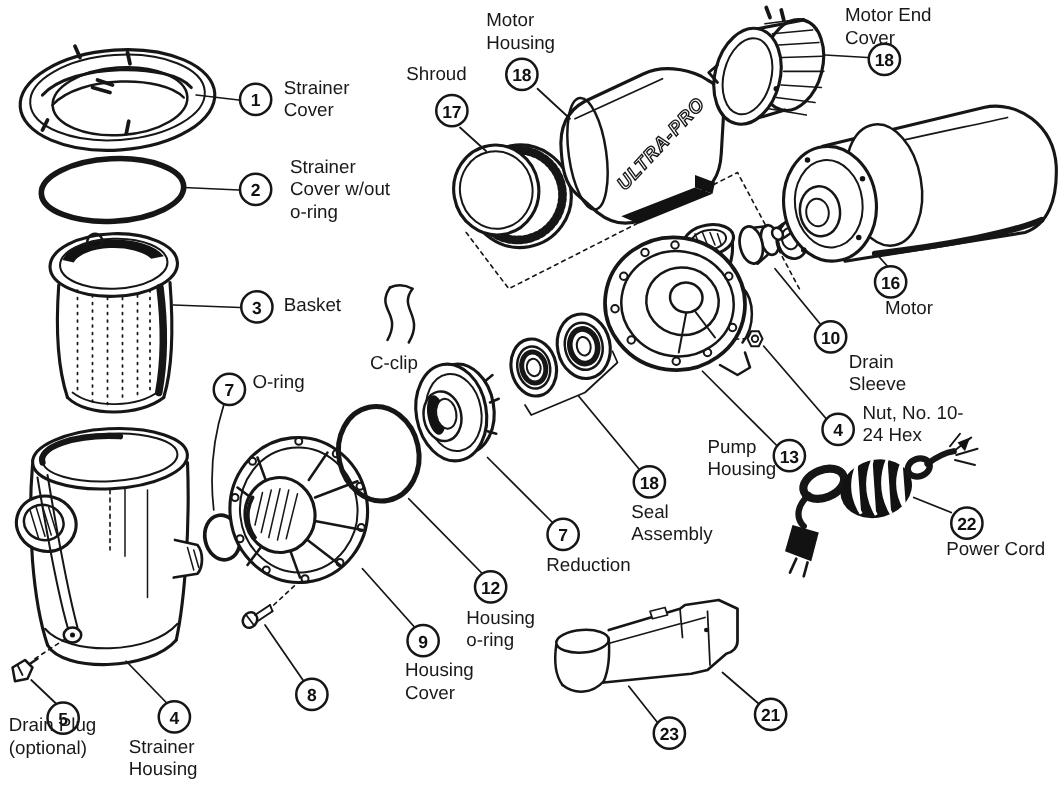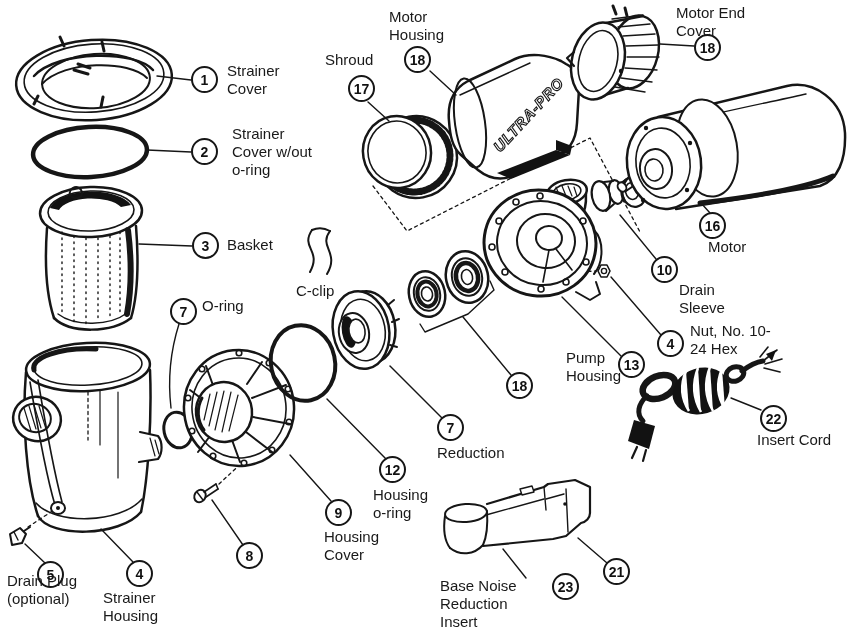--- a/index.html
+++ b/index.html
@@ -387,50 +387,49 @@
     </div>
   <div class="callout" style="left:694px;top:34px">
       <span>18</span>
     </div>
   <div class="callout" style="left:603px;top:558px">
       <span>21</span>
     </div>
   <div class="callout" style="left:760px;top:405px">
       <span>22</span>
     </div>
-  <div class="callout" style="left:552px;top:573px">
+  <div class="callout" style="left:522px;top:573px">
       <span>23</span>
     </div>
 
   <div class="label" style="left:227px;top:62px">Strainer
 Cover</div>
   <div class="label" style="left:232px;top:125px">Strainer
 Cover w/out
 o-ring</div>
   <div class="label" style="left:227px;top:236px">Basket</div>
   <div class="label" style="left:202px;top:297px">O-ring</div>
   <div class="label" style="left:103px;top:589px">Strainer
 Housing</div>
   <div class="label" style="left:7px;top:572px">Drain Plug
 (optional)</div>
   <div class="label" style="left:324px;top:528px">Housing
 Cover</div>
   <div class="label" style="left:373px;top:486px">Housing
 o-ring</div>
   <div class="label" style="left:437px;top:444px">Reduction</div>
+  <div class="label" style="left:505px;top:401px">Seal
+Assembly</div>
   <div class="label" style="left:566px;top:349px">Pump
 Housing</div>
   <div class="label" style="left:690px;top:322px">Nut, No. 10-
 24 Hex</div>
   <div class="label" style="left:679px;top:281px">Drain
 Sleeve</div>
   <div class="label" style="left:708px;top:238px">Motor</div>
   <div class="label" style="left:325px;top:51px">Shroud</div>
   <div class="label" style="left:389px;top:8px">Motor
 Housing</div>
   <div class="label" style="left:676px;top:4px">Motor End
 Cover</div>
-  <div class="label" style="left:757px;top:431px">Insert Cord</div>
-  <div class="label" style="left:440px;top:577px">Base Noise
-Reduction
-Insert</div>
+  <div class="label" style="left:757px;top:431px">Power Cord</div>
   <div class="label" style="left:296px;top:282px">C-clip</div>
 </div>
 
 </body></html>

